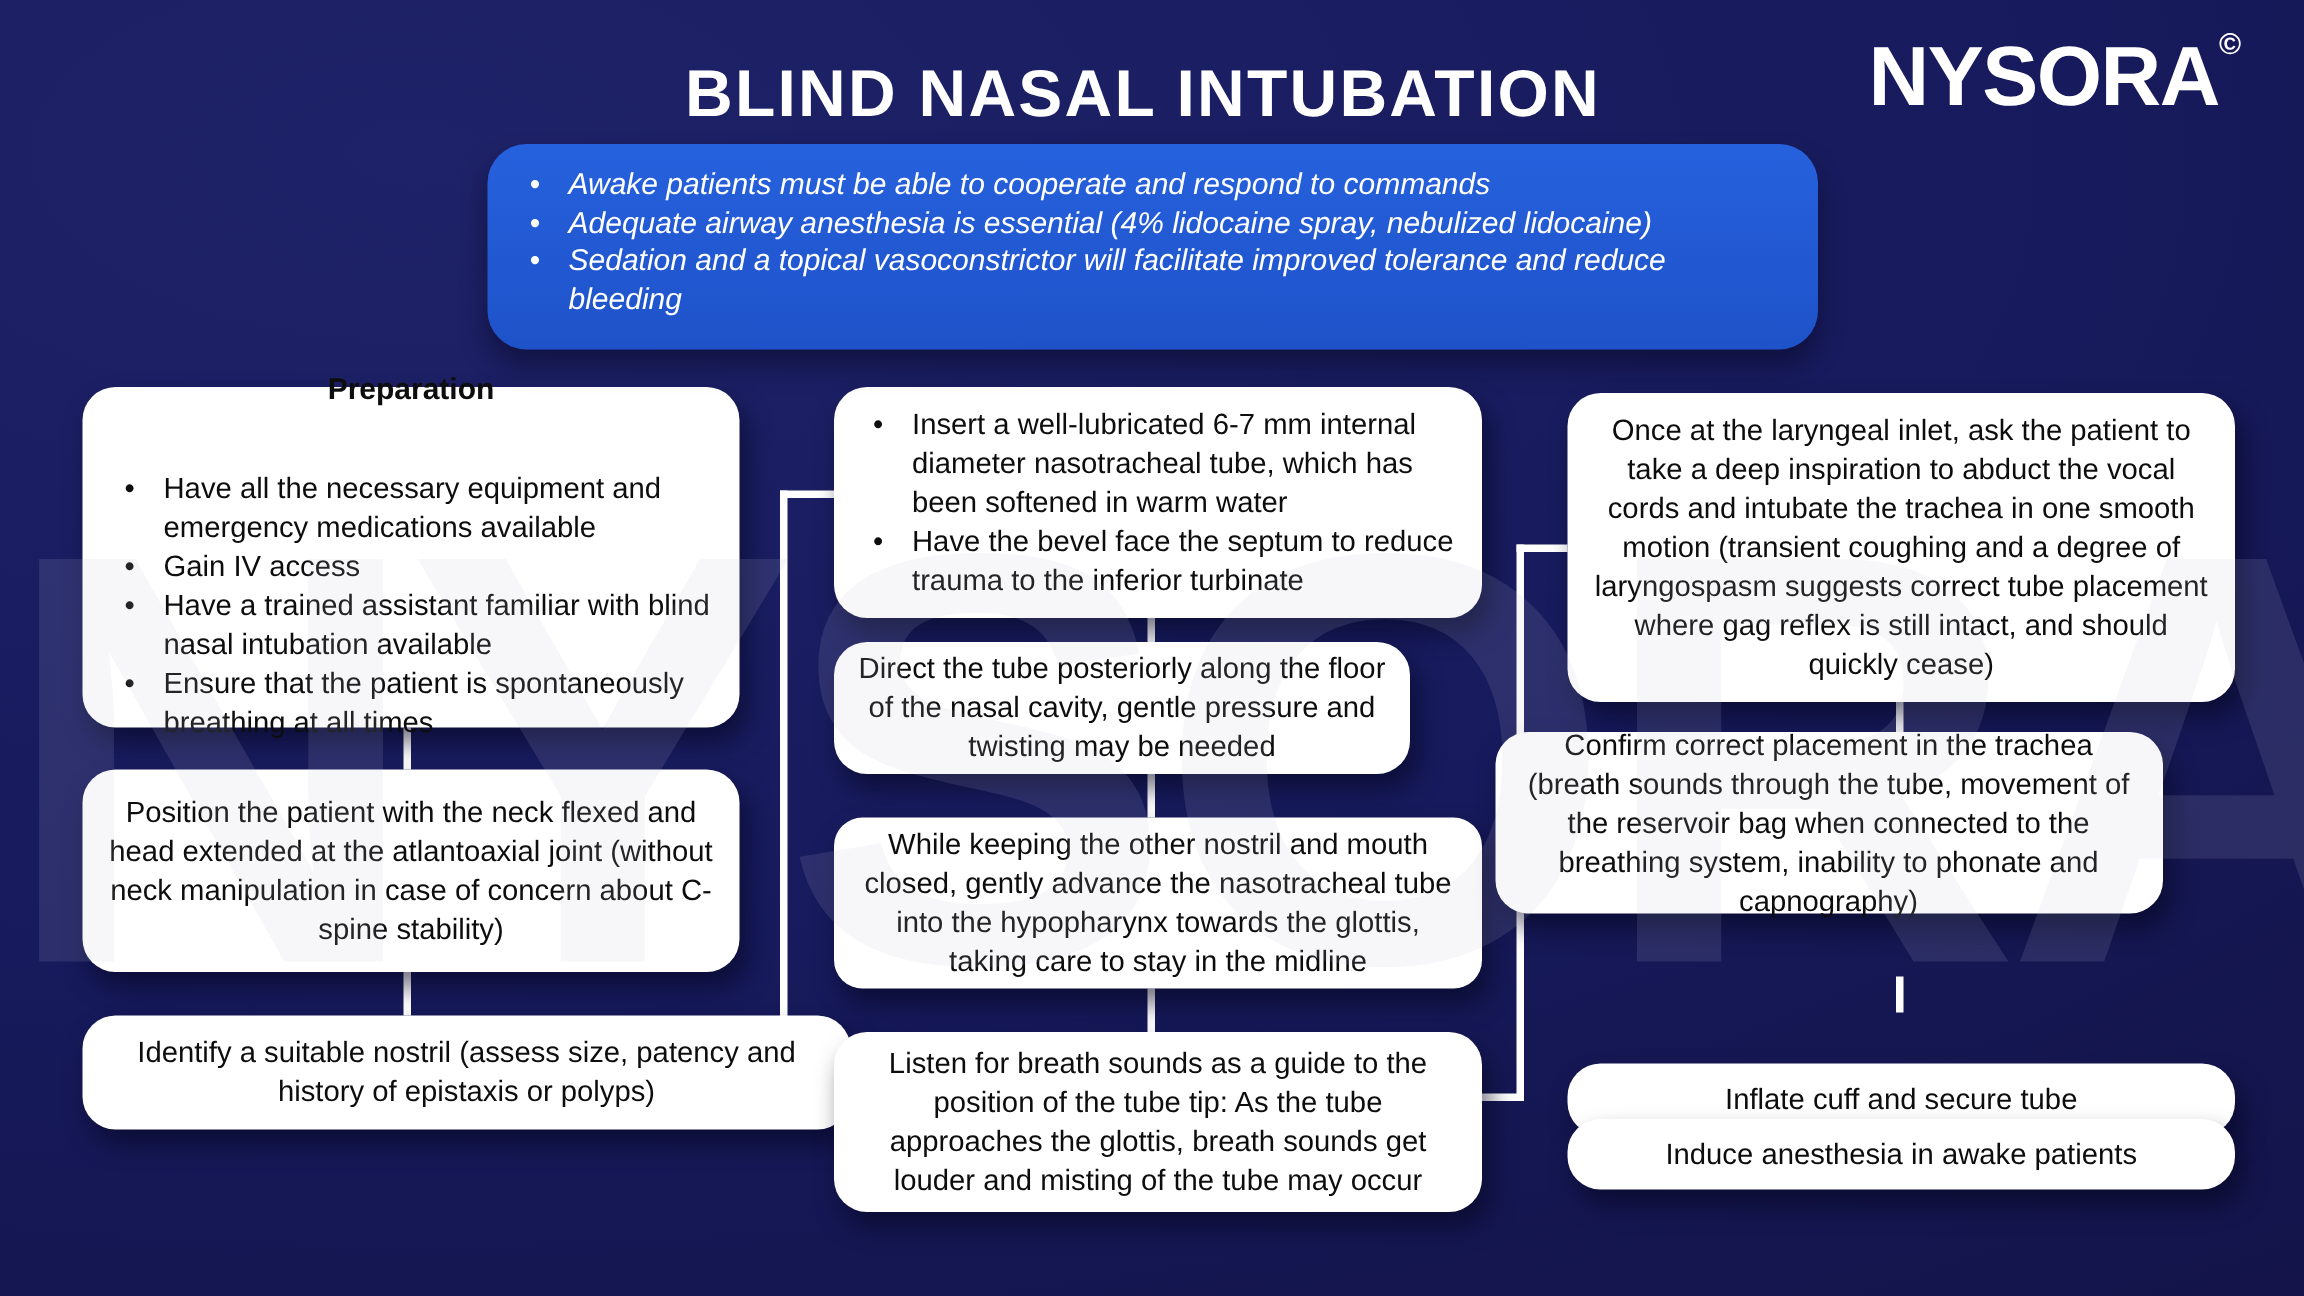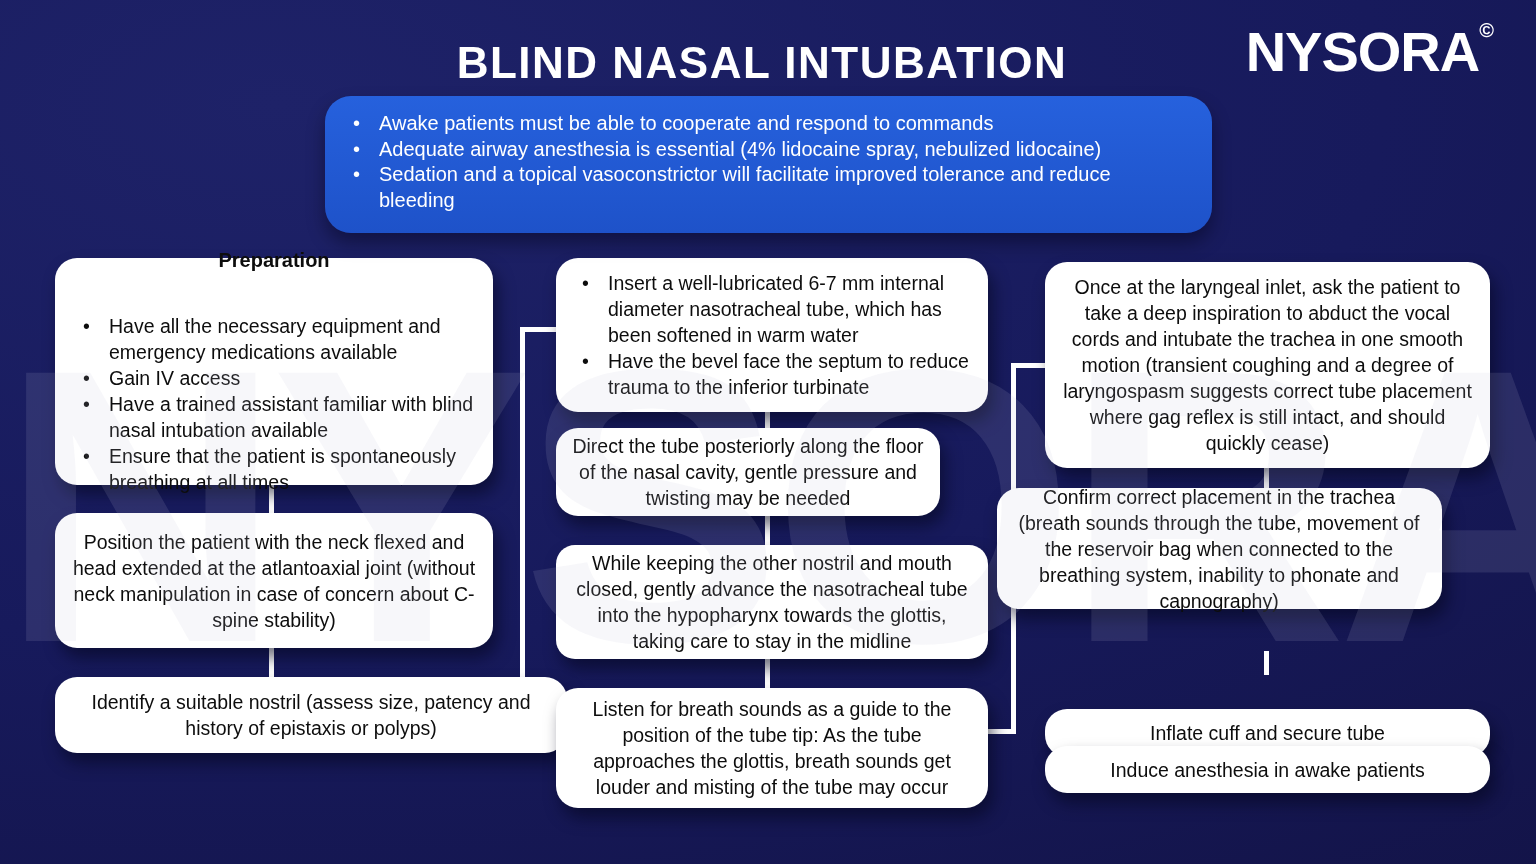--- a/index.html
+++ b/index.html
@@ -24,21 +24,21 @@
   }
   .logo sup{font-size:20px;font-weight:700;vertical-align:34px;letter-spacing:0;}
   .callout{
     position:absolute;left:325px;top:96px;width:887px;height:137px;
     background:linear-gradient(180deg,#2661dd 0%,#1e52c9 100%);
     border-radius:26px;
     box-shadow:0 10px 18px rgba(0,2,18,0.4);
     box-sizing:border-box;
     padding:15px 34px 10px 22px;
     color:#ffffff;z-index:4;
-    display:flex;align-items:flex-start;
+    display:flex;align-items:flex-start;font-style:italic;
   }
   .callout ul{margin:0;padding:0;list-style:none;}
   .callout li{
     position:relative;padding-left:32px;
     font-size:20px;line-height:25.5px;
   }
   .callout li::before{content:"\2022";position:absolute;left:6px;top:0;}
   .card{
     position:absolute;background:#ffffff;border-radius:22px;
     box-shadow:5px 10px 16px rgba(4,6,28,0.55);

